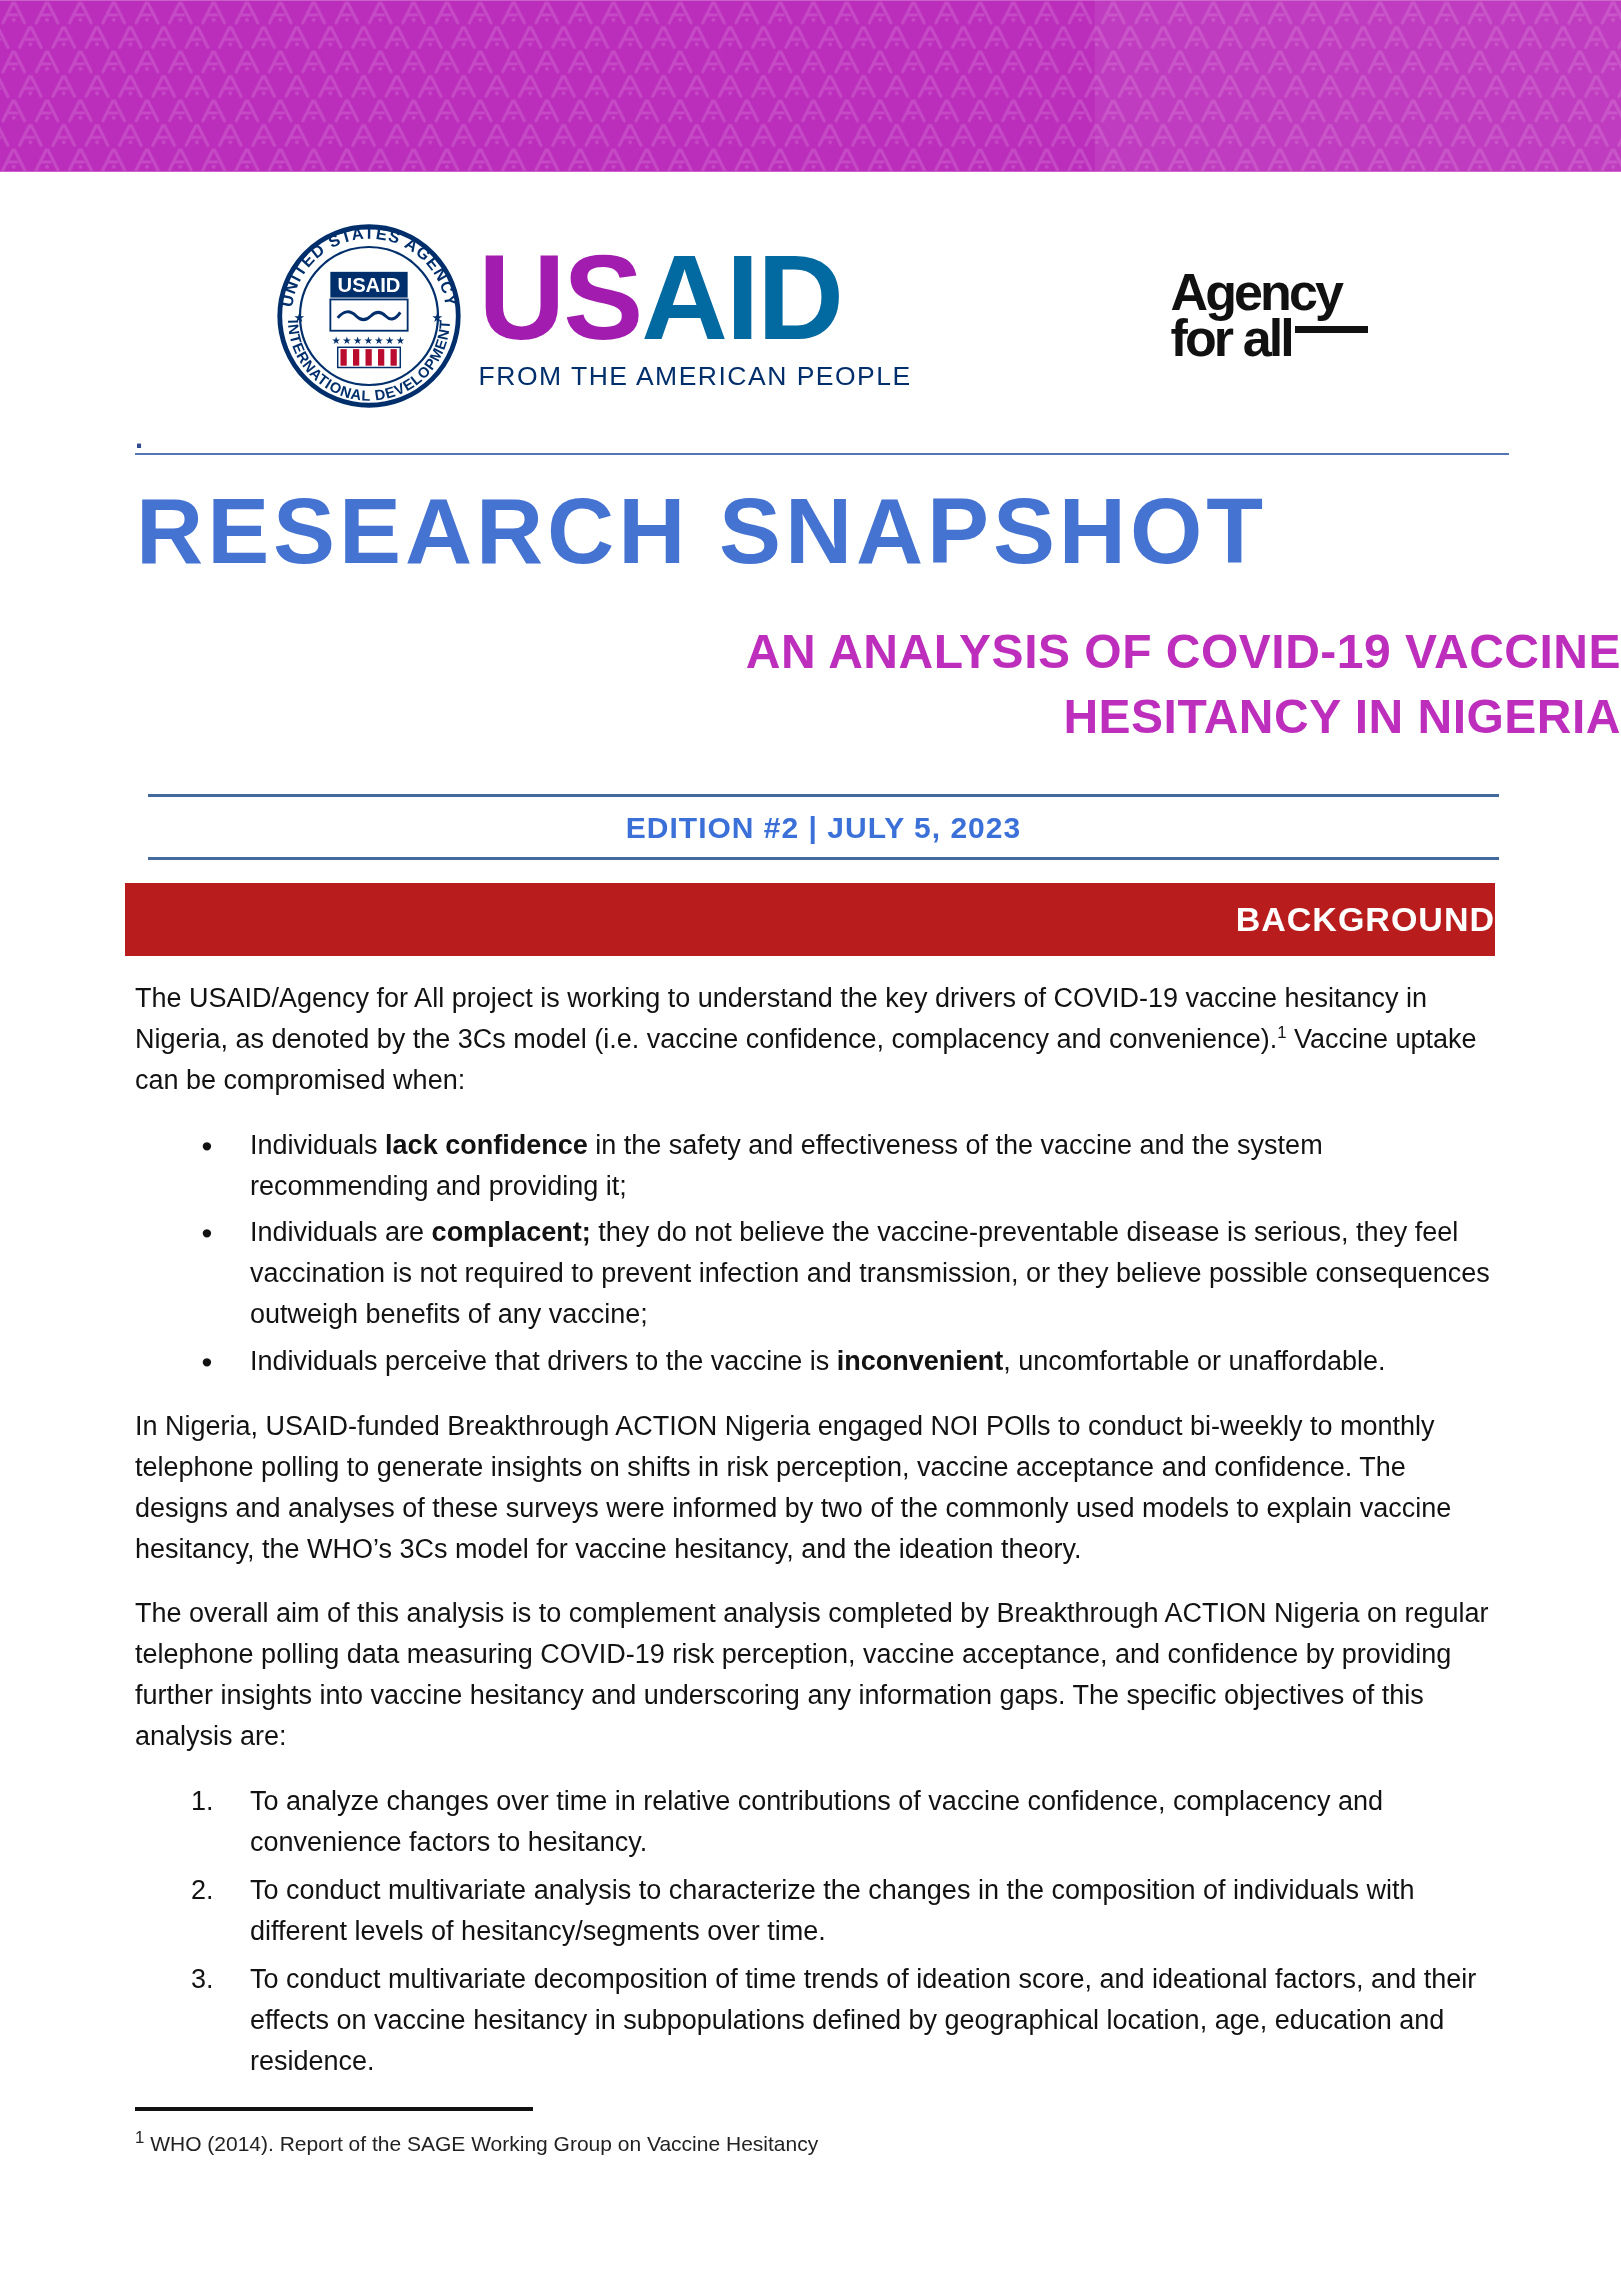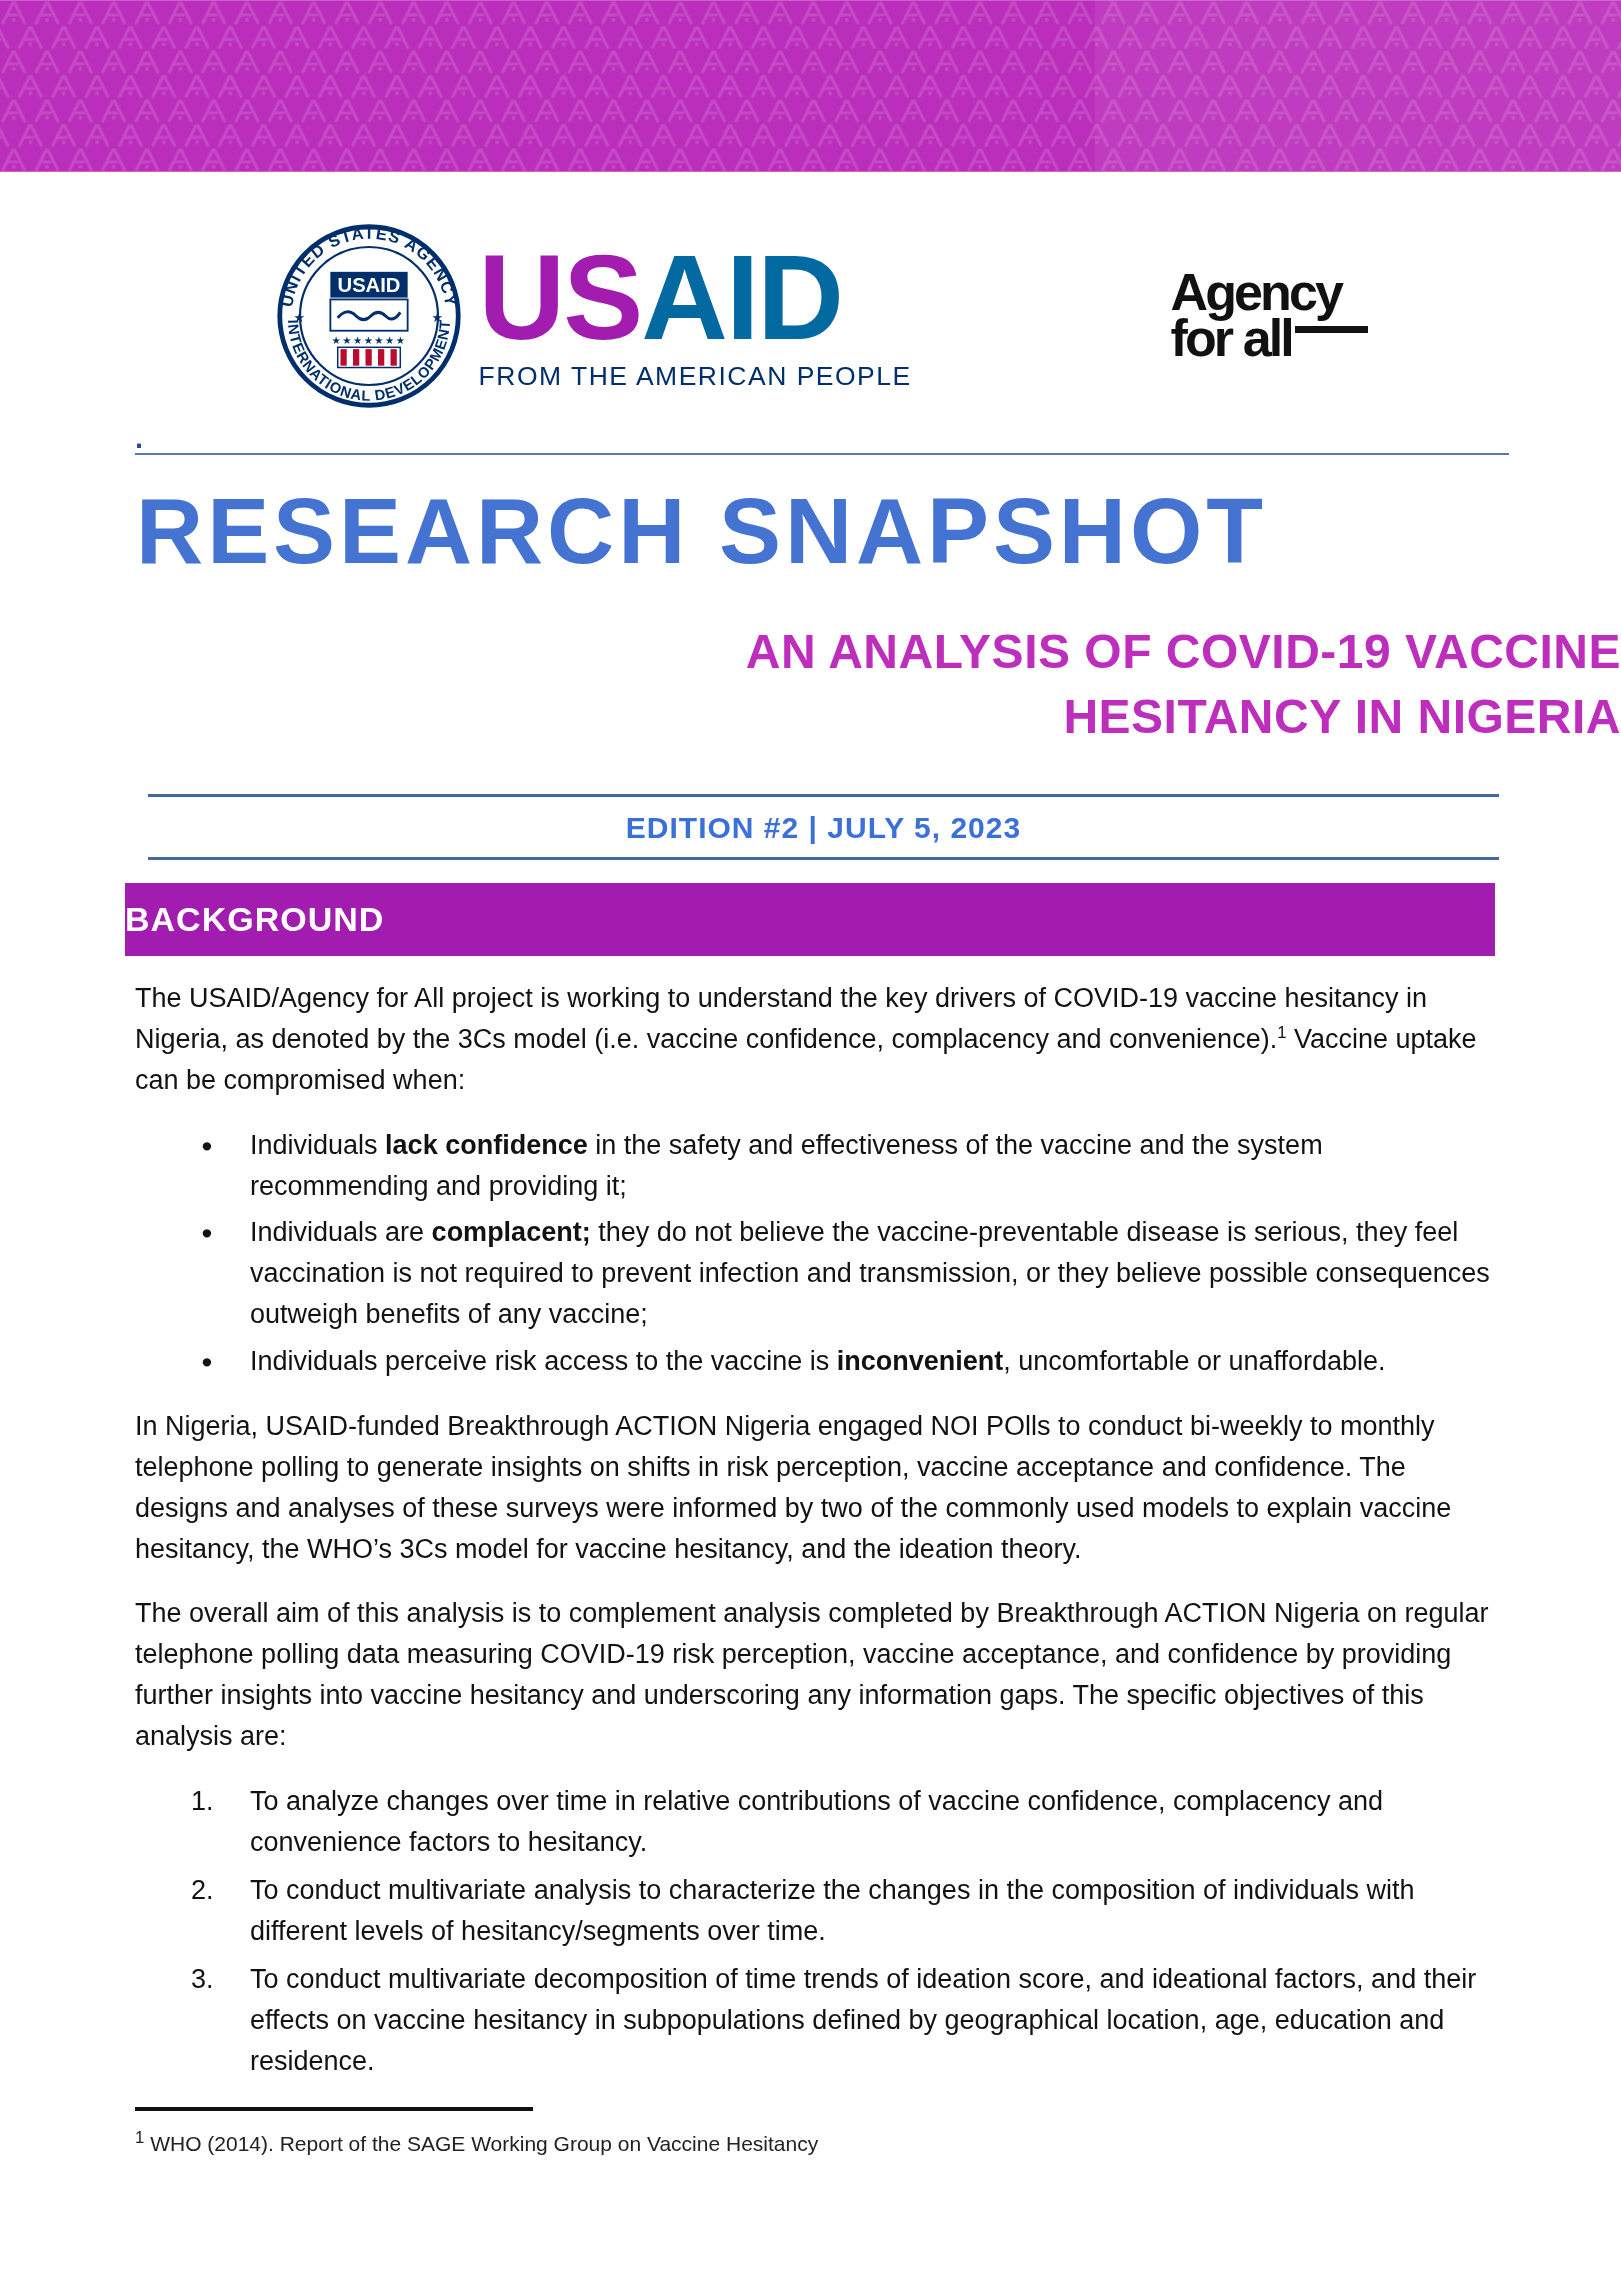--- a/index.html
+++ b/index.html
@@ -53,22 +53,22 @@
     font-size:48px;line-height:1.36;letter-spacing:0.5px;
   }
   .edition-wrap{position:absolute;top:794px;left:148px;width:1351px;text-align:center;}
   .ed-rule{height:2.9px;background:#44699F;}
   .edition{
     color:#3A70D8;font-size:30px;font-weight:700;letter-spacing:1px;
     padding:13.7px 0 12.7px 0;
   }
   .banner{
     position:absolute;top:883px;left:125px;width:1370px;height:73px;
-    background:#a21caf;color:#ffffff;font-weight:700;font-size:34px;
-    letter-spacing:1px;text-align:left;line-height:73px;
+    background:#b91c1c;color:#ffffff;font-weight:700;font-size:34px;
+    letter-spacing:1px;text-align:right;line-height:73px;
   }
   
   .content{
     position:absolute;top:978px;left:135px;width:1357px;
     color:#121212;font-size:27px;line-height:41px;
   }
   .content p{margin:0 0 23.5px 0;}
   .blist{list-style:none;margin:2px 0 23.5px 0;padding:0;}
   .blist li{position:relative;padding-left:115px;margin-bottom:5.9px;}
   .blist .b-marker{position:absolute;left:66px;top:0;font-size:19.6px;}
@@ -182,21 +182,21 @@
       <li>
         <span class="b-marker">●</span>
         <span>Individuals </span><b>lack confidence</b><span> in the safety and effectiveness of the vaccine and the system recommending and providing it;</span>
       </li>
       <li>
         <span class="b-marker">●</span>
         <span>Individuals are </span><b>complacent;</b><span> they do not believe the vaccine-preventable disease is serious, they feel vaccination is not required to prevent infection and transmission, or they believe possible consequences outweigh benefits of any vaccine;</span>
       </li>
       <li>
         <span class="b-marker">●</span>
-        <span>Individuals perceive risk access to the vaccine is </span><b>inconvenient</b><span>, uncomfortable or unaffordable.</span>
+        <span>Individuals perceive that drivers to the vaccine is </span><b>inconvenient</b><span>, uncomfortable or unaffordable.</span>
       </li>
     </ul>
 
     <p>In Nigeria, USAID-funded Breakthrough ACTION Nigeria engaged NOI POlls to conduct bi-weekly to monthly telephone polling to generate insights on shifts in risk perception, vaccine acceptance and confidence. The designs and analyses of these surveys were informed by two of the commonly used models to explain vaccine hesitancy, the WHO’s 3Cs model for vaccine hesitancy, and the ideation theory.</p>
     <p>The overall aim of this analysis is to complement analysis completed by Breakthrough ACTION Nigeria on regular telephone polling data measuring COVID-19 risk perception, vaccine acceptance, and confidence by providing further insights into vaccine hesitancy and underscoring any information gaps. The specific objectives of this analysis are:</p>
 
     <ol class="nlist">
       <li>
         <span class="n-marker">1.</span>
         <span>To analyze changes over time in relative contributions of vaccine confidence, complacency and convenience factors to hesitancy.</span>

